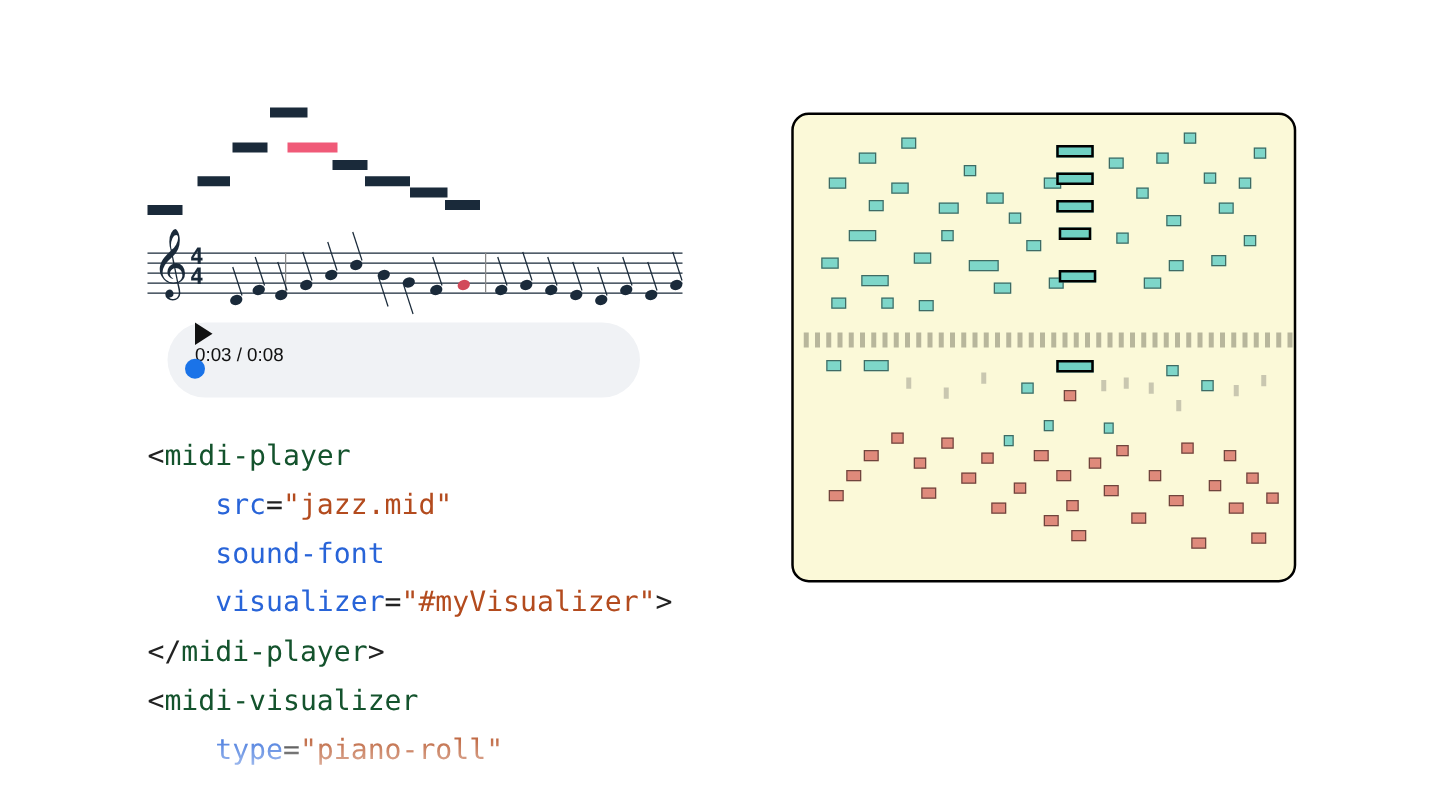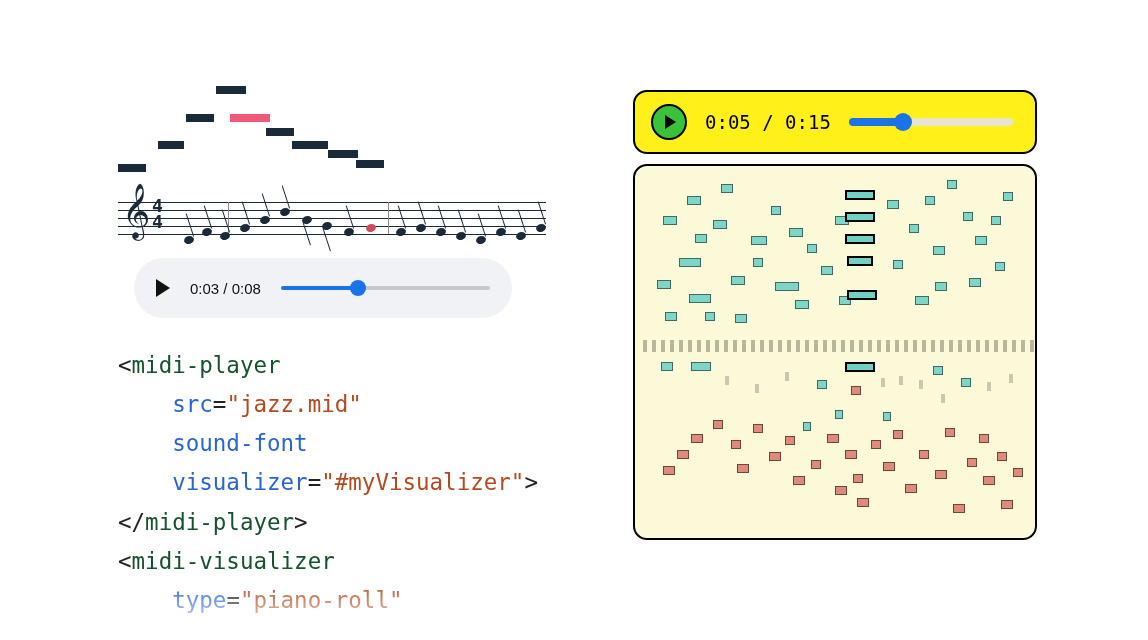--- a/index.html
+++ b/index.html
@@ -104,25 +104,25 @@
     top: 10px;
     height: 32px;
   }
 
   .audio-player-small {
     width: 378px;
     height: 60px;
     background: #f0f2f5;
     border-radius: 30px;
     display: flex;
-    align-items: center;
+    align-items: flex-start;
     padding: 0 22px;
-    gap: 20px;
     margin-left: 16px;
     margin-bottom: 28px;
+    flex-direction: column;
   }
   .play-btn-small {
     width: 0; height: 0;
     border-left: 14px solid #111;
     border-top: 9px solid transparent;
     border-bottom: 9px solid transparent;
   }
   .time-small {
     font-family: -apple-system, Helvetica, Arial, sans-serif;
     font-size: 15px;
@@ -326,30 +326,20 @@
       <div class="fill" id="small-fill" style="width: 37%;"></div>
       <div class="thumb" id="small-thumb" style="left: 37%;"></div>
     </div>
   </div>
 
   <div class="code-block" id="code-block"><div><span class="punct">&lt;</span><span class="tag">midi-player</span></div><div><span class="punct">    </span><span class="attr">src</span><span class="punct">=</span><span class="val">"jazz.mid"</span></div><div><span class="punct">    </span><span class="attr">sound-font</span></div><div><span class="punct">    </span><span class="attr">visualizer</span><span class="punct">=</span><span class="val">"#myVisualizer"</span><span class="punct">&gt;</span></div><div><span class="punct">&lt;/</span><span class="tag">midi-player</span><span class="punct">&gt;</span></div><div><span class="punct">&lt;</span><span class="tag">midi-visualizer</span></div><div><span class="punct">    </span><span class="attr">type</span><span class="punct">=</span><span class="val">"piano-roll"</span></div></div>
 </div>
 
 <div class="right-panel">
 
-  <div class="yellow-player">
-    <div class="play-btn-yellow">
-      <div class="tri"></div>
-    </div>
-    <div class="time-yellow">0:05 / 0:15</div>
-    <div class="track-yellow">
-      <div class="fill" id="yellow-fill" style="width: 33%;"></div>
-      <div class="thumb" id="yellow-thumb" style="left: 33%;"></div>
-    </div>
-  </div>
 
   <div class="piano-roll" id="piano-roll">
     <div class="tick-row" id="tick-row">
         <div class="tick" style="left: 0px;"></div>
         <div class="tick" style="left: 9px;"></div>
         <div class="tick" style="left: 18px;"></div>
         <div class="tick" style="left: 27px;"></div>
         <div class="tick" style="left: 36px;"></div>
         <div class="tick" style="left: 45px;"></div>
         <div class="tick" style="left: 54px;"></div>

